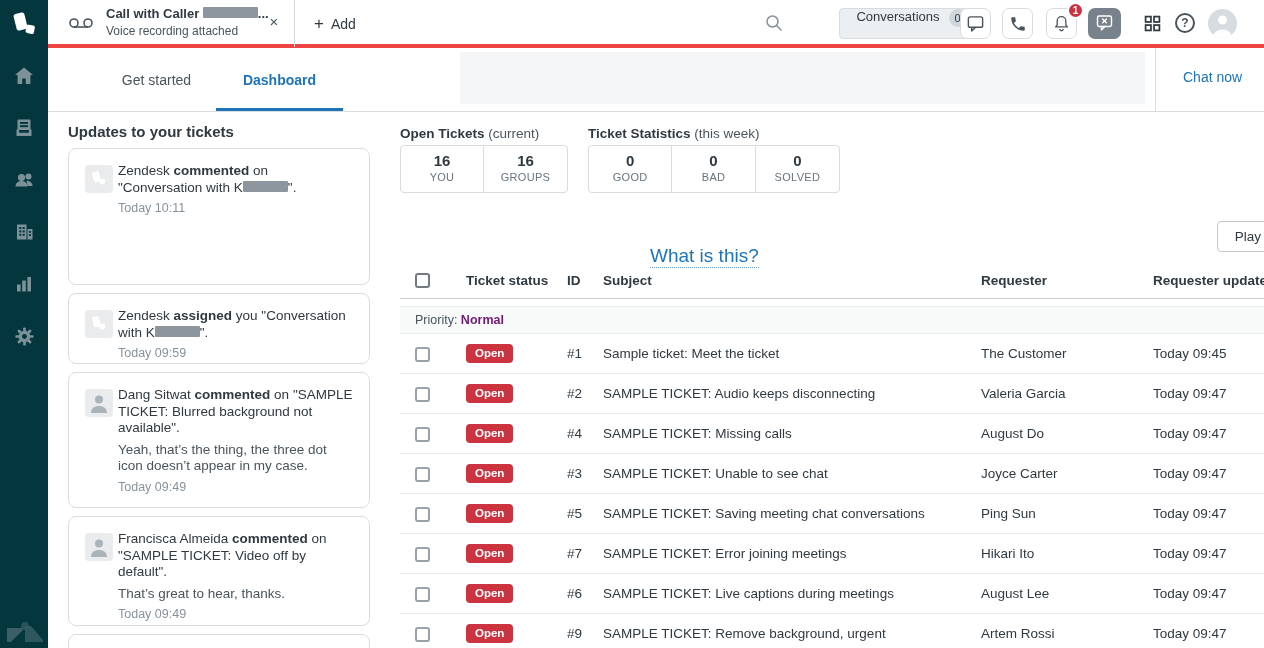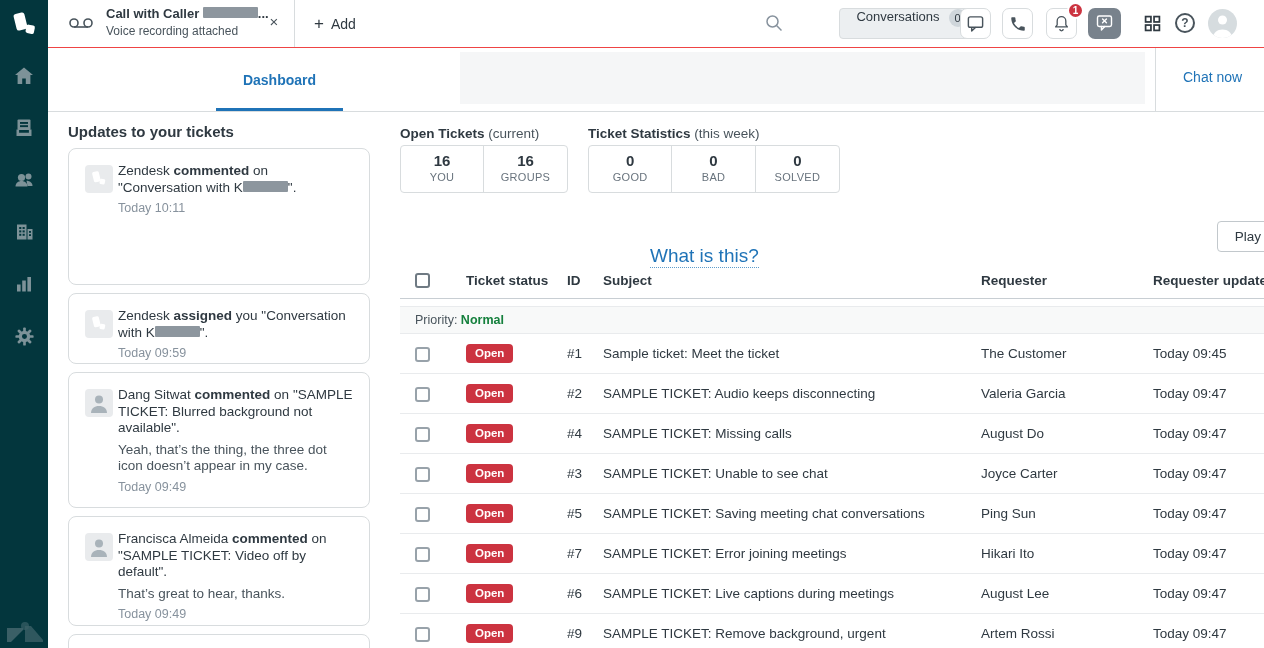--- a/index.html
+++ b/index.html
@@ -11,21 +11,21 @@
        font-family:"Liberation Sans","DejaVu Sans",sans-serif;color:#2f3941;}
   b{font-weight:700;}
   
   .sidebar{position:absolute;left:0;top:0;width:48px;height:648px;background:var(--sidebar-bg);}
   .side-logo{position:absolute;left:10px;top:10px;width:28px;height:28px;}
   .side-nav{position:absolute;left:0;top:50px;width:48px;}
   .s-item{width:48px;height:52px;display:flex;align-items:center;justify-content:center;cursor:pointer;}
   .s-item svg{display:block;}
   .side-watermark{position:absolute;left:4px;bottom:2px;width:42px;height:30px;opacity:.45;}
   
-  .topbar{position:absolute;left:48px;top:0;width:1216px;height:48px;background:#fff;border-bottom:1px solid #ef4444;}
+  .topbar{position:absolute;left:48px;top:0;width:1216px;height:48px;background:#fff;border-bottom:4px solid #ef4444;}
   .call-tab{position:absolute;left:0;top:0;width:247px;height:47px;border-right:1px solid #d8dcde;cursor:pointer;}
   .vm-icon{position:absolute;left:20px;top:16px;}
   .tab-title{position:absolute;left:58px;top:6px;font-size:13px;font-weight:700;white-space:nowrap;}
   .tab-sub{position:absolute;left:58px;top:24px;font-size:12px;color:#49545c;white-space:nowrap;}
   .tab-close{position:absolute;right:10px;top:12px;width:20px;height:20px;text-align:center;line-height:20px;
              font-size:15px;color:#49545c;cursor:pointer;}
   .add-btn{position:absolute;left:258px;top:0;height:47px;display:flex;align-items:center;gap:7px;
            font-size:14px;color:#2f3941;cursor:pointer;padding:0 8px;}
   .plus{font-size:17px;font-weight:400;color:#2f3941;line-height:1;}
   .search-btn{position:absolute;left:716px;top:13px;width:22px;height:22px;cursor:pointer;}
@@ -85,21 +85,21 @@
   .play-btn{position:absolute;left:1169px;top:109px;width:62px;height:31px;background:#fff;border:1px solid #c2c8cc;
             border-radius:4px;font-size:13.5px;color:#2f3941;display:flex;align-items:center;justify-content:center;cursor:pointer;}
   
   .table{position:absolute;left:352px;top:158px;width:940px;}
   .thead{position:relative;height:29px;border-bottom:1px solid #c8ced3;font-size:13.5px;font-weight:700;color:#2f3941;}
   .thead .col{position:absolute;top:3px;white-space:nowrap;}
   .cbx{position:absolute;width:15px;height:15px;border:2px solid #98a2aa;border-radius:3px;background:#fff;cursor:pointer;}
   .thead .cbx{left:15px;top:3px;border-color:#6f7a83;}
   .group-row{position:relative;margin-top:7px;height:28px;background:#f8f9f9;border-top:1px solid #e9ebed;
              border-bottom:1px solid #e9ebed;font-size:12.5px;line-height:26px;padding-left:15px;color:#49545c;}
-  .group-row b{color:#15803d;}
+  .group-row b{color:#701a75;}
   .t-row{position:relative;height:40px;border-bottom:1px solid #e9ebed;font-size:13.5px;cursor:pointer;}
   .t-row .cbx{left:15px;top:13px;}
   .badge{position:absolute;left:66px;top:10px;background:var(--status-open);color:#fff;font-size:11.5px;
          font-weight:700;border-radius:4px;padding:3px 9px;line-height:13px;}
   .cell{position:absolute;top:0;line-height:40px;white-space:nowrap;color:#2f3941;}
   .cell.id{left:167px;} .cell.subject{left:203px;} .cell.requester{left:581px;} .cell.updated{left:753px;}
   .col.c-status{left:66px;} .col.c-id{left:167px;} .col.c-subject{left:203px;} .col.c-requester{left:581px;} .col.c-updated{left:753px;}
 </style>
 </head>
 <body>
@@ -246,20 +246,21 @@
   </div>
   <div class="avatar-btn">
     <svg width="29" height="29" viewBox="0 0 29 29" fill="#fff">
       <circle cx="14.5" cy="11" r="4.5"></circle>
         <path d="M5 29c0-5.2 4.3-8.5 9.5-8.5S24 23.8 24 29z"></path>
     </svg>
   </div>
 </div>
 
 <div class="tabsrow">
+  <div class="nav-tab get">Get started</div>
   <div class="nav-tab dash">Dashboard</div>
   <div class="dash-underline"></div>
   <div class="redact-banner"></div>
   <div class="tabs-divider"></div>
   <div class="chat-now">Chat now</div>
 </div>
 
 <div class="main">
 
   <div class="upd-heading">Updates to your tickets</div>

